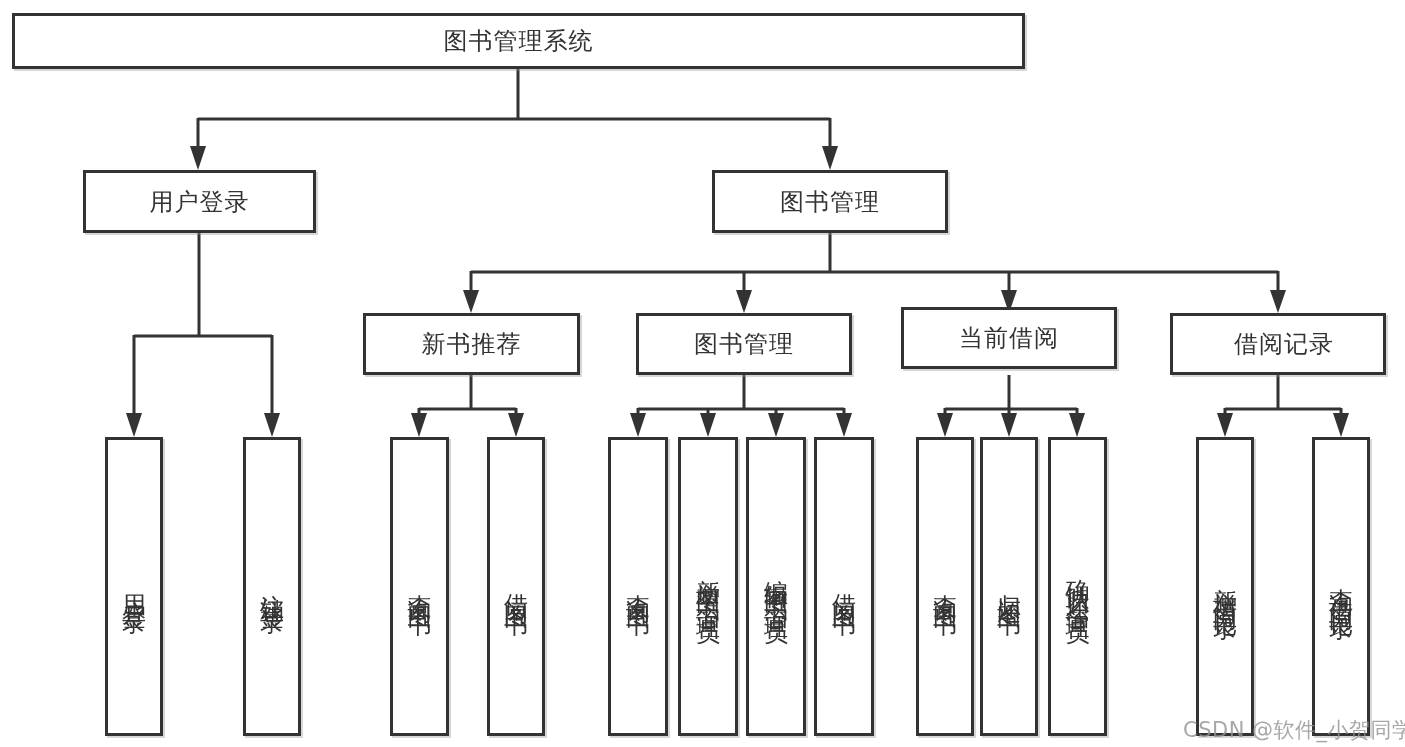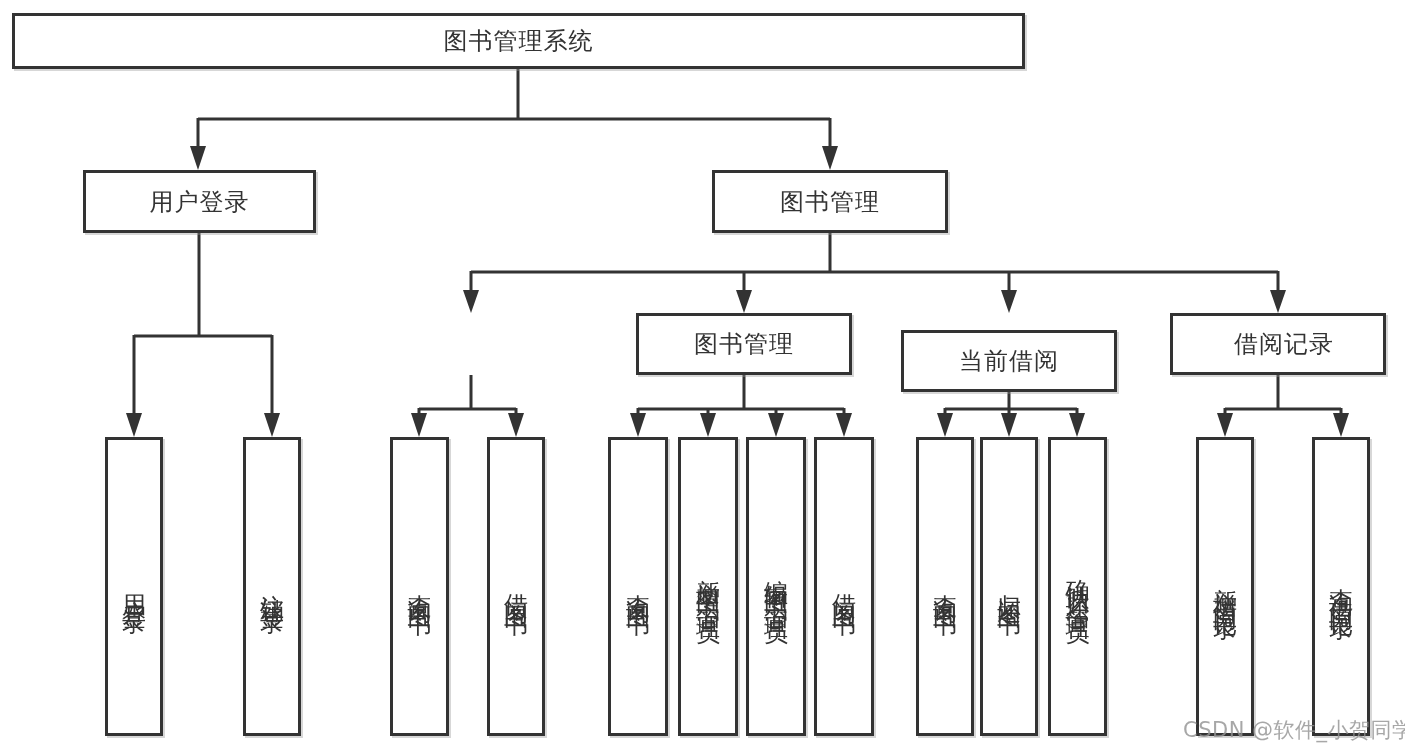--- a/index.html
+++ b/index.html
@@ -78,24 +78,27 @@
     <span>图书管理系统</span>
   </div>
 
   <div class="box hbox" style="left:83px;top:170px;width:233px;height:63px;">
     <span>用户登录</span>
   </div>
   <div class="box hbox" style="left:712px;top:170px;width:236px;height:63px;">
     <span>图书管理</span>
   </div>
 
+  <div class="box hbox" style="left:363px;top:313px;width:217px;height:62px;">
+    <span>新书推荐</span>
+  </div>
   <div class="box hbox" style="left:636px;top:313px;width:216px;height:62px;">
     <span>图书管理</span>
   </div>
-  <div class="box hbox" style="left:901px;top:330px;width:216px;height:62px;text-align:right;">
+  <div class="box hbox" style="left:901px;top:307px;width:216px;height:62px;text-align:right;">
     <span>当前借阅</span>
   </div>
   <div class="box hbox" style="left:1170px;top:313px;width:216px;height:62px;padding-left:12px;">
     <span>借阅记录</span>
   </div>
 
   <div class="box vbox" style="left:105px;top:437px;width:58px;height:299px;">
     <span class="vtext">用户登录</span>
   </div>
   <div class="box vbox" style="left:243px;top:437px;width:58px;height:299px;">

